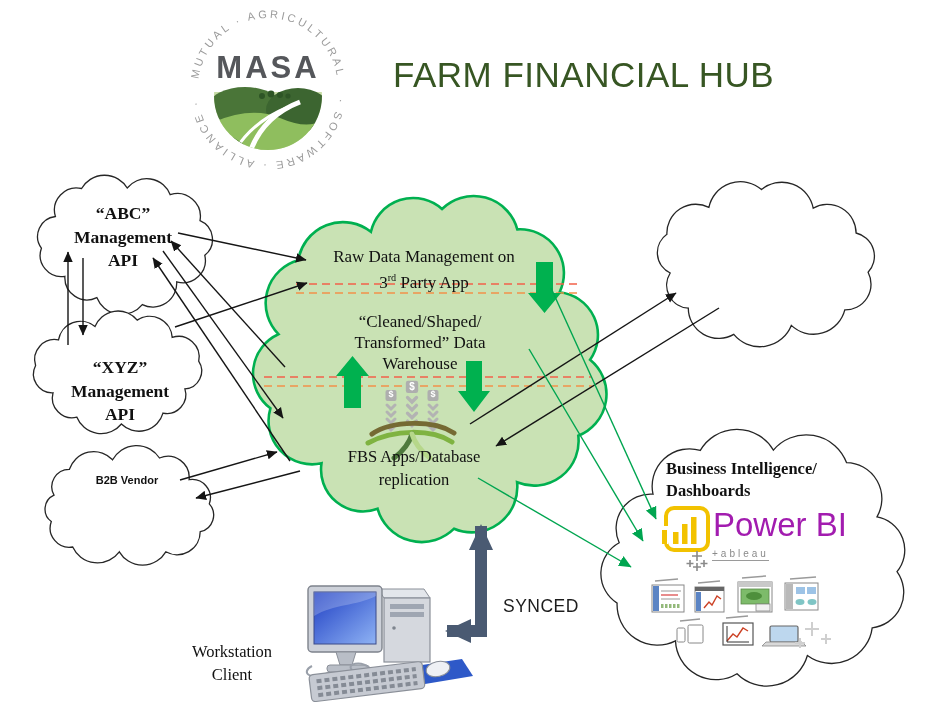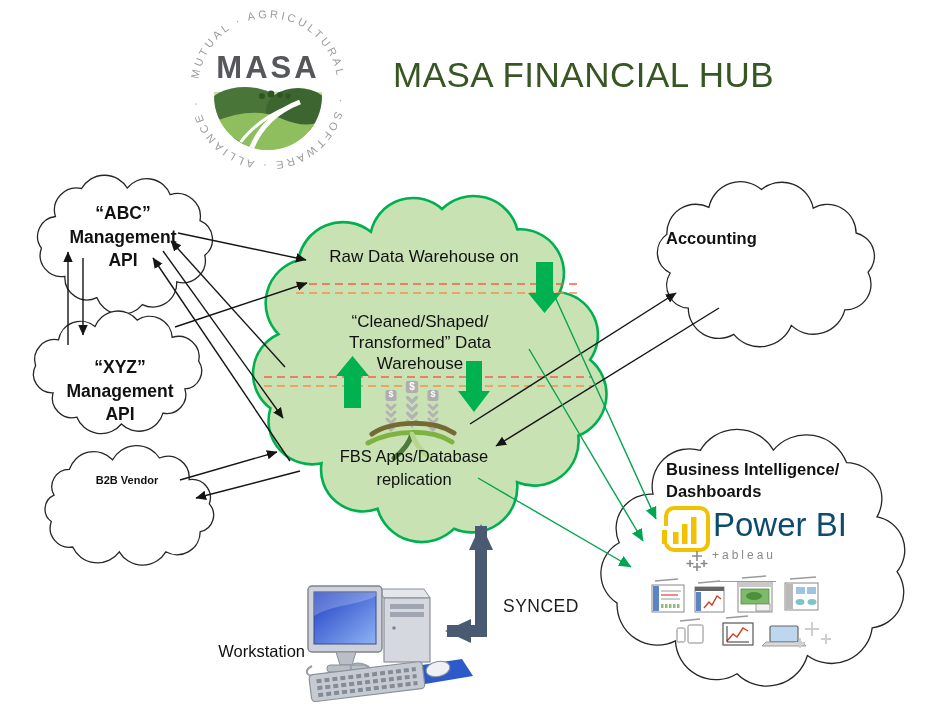--- a/index.html
+++ b/index.html
@@ -2,34 +2,34 @@
 <html><head>
 <meta charset="utf-8">
 <style>
   html,body{margin:0;padding:0;background:#fff;}
   #stage{position:relative;width:934px;height:709px;background:#fff;overflow:hidden;
          font-family:"Liberation Sans","DejaVu Sans",sans-serif;}
   #diagram-svg{position:absolute;left:0;top:0;z-index:1;}
   .lbl{position:absolute;z-index:2;color:#111;}
   .ctr{text-align:center;}
   .bold{font-weight:bold;}
-  .line{display:block;}
+  .line{display:block;font-family:Liberation Serif, serif;}
   #title{left:393px;top:55px;font-size:35px;color:#375623;letter-spacing:.5px;white-space:nowrap;}
   #abc-label{left:30px;top:202px;width:186px;font-size:17.5px;line-height:23.5px;}
   #xyz-label{left:27px;top:356px;width:186px;font-size:17.5px;line-height:23.5px;}
   #b2b-label{left:42px;top:474px;width:170px;font-size:11px;}
   #acct-label{left:666px;top:226px;width:210px;font-size:16.5px;line-height:24px;}
   #bi-label{left:666px;top:458px;width:250px;font-size:16.5px;line-height:22px;}
   #hub-raw{left:294px;top:246px;width:260px;font-size:17px;line-height:21px;}
   #hub-wh{left:290px;top:311px;width:260px;font-size:17px;line-height:21px;}
   #hub-fbs{left:284px;top:445px;width:260px;font-size:16.5px;line-height:23px;}
-  #powerbi-text{left:713px;top:506px;font-size:33px;color:#0c4a6e;white-space:nowrap;}
-  #tableau-text{left:712px;top:548px;font-size:12px;color:#8a8a8a;letter-spacing:3px;
-                border-bottom:1px solid #9a9a9a;padding-bottom:19px;}
-  #ws-label{left:159px;top:640px;width:146px;font-size:16.5px;line-height:23px;text-align:right;}
+  #powerbi-text{left:713px;top:506px;font-size:33px;color:#a21caf;white-space:nowrap;}
+  #tableau-text{left:712px;top:548px;font-size:10px;color:#8a8a8a;letter-spacing:3px;
+                border-bottom:1px solid #9a9a9a;padding-bottom:1px;}
+  #ws-label{left:159px;top:640px;width:146px;font-size:16.5px;line-height:23px;}
   #synced{left:503px;top:596px;font-size:17.5px;color:#1c1c1c;letter-spacing:.5px;}
   sup.sup{font-size:60%;vertical-align:super;}
 </style>
 </head>
 <body>
 
 <div id="stage">
 
 <svg id="diagram-svg" width="934" height="709" viewBox="0 0 934 709">
   <defs>
@@ -230,62 +230,63 @@
     <text x="268" y="78" text-anchor="middle" font-size="31" font-weight="bold" fill="#55575B" letter-spacing="3">MASA</text>
     <text font-size="11" fill="#9b9b9b" letter-spacing="2">
       <textPath href="#ringTop" startOffset="4%" textLength="200" lengthAdjust="spacing">MUTUAL · AGRICULTURAL</textPath>
     </text>
     <text font-size="11" fill="#9b9b9b" letter-spacing="2">
       <textPath href="#ringBottom" startOffset="3%" textLength="205" lengthAdjust="spacing">· SOFTWARE · ALLIANCE ·</textPath>
     </text>
   </g>
 </svg>
 
-<div class="lbl" id="title">MASA FINANCIAL HUB</div>
+<div class="lbl" id="title">FARM FINANCIAL HUB</div>
 
 <div class="lbl ctr bold" id="abc-label">
   <span class="line">“ABC”</span>
   <span class="line">Management</span>
   <span class="line">API</span>
 </div>
 
 <div class="lbl ctr bold" id="xyz-label">
   <span class="line">“XYZ”</span>
   <span class="line">Management</span>
   <span class="line">API</span>
 </div>
 
 <div class="lbl ctr bold" id="b2b-label">B2B Vendor</div>
 
 <div class="lbl bold" id="acct-label">
-  <span class="line">Accounting</span>
 </div>
 
 <div class="lbl bold" id="bi-label">
   <span class="line">Business Intelligence/</span>
   <span class="line">Dashboards</span>
 </div>
 
 <div class="lbl ctr" id="hub-raw">
-  <span class="line">Raw Data Warehouse on</span>
+  <span class="line">Raw Data Management on</span>
+  <span class="line"><span>3</span><sup class="sup">rd</sup><span> Party App</span></span>
 </div>
 
 <div class="lbl ctr" id="hub-wh">
   <span class="line">“Cleaned/Shaped/</span>
   <span class="line">Transformed” Data</span>
   <span class="line">Warehouse</span>
 </div>
 
 <div class="lbl ctr" id="hub-fbs">
   <span class="line">FBS Apps/Database</span>
   <span class="line">replication</span>
 </div>
 
 <div class="lbl" id="powerbi-text">Power BI</div>
 <div class="lbl" id="tableau-text">+ableau</div>
 
 <div class="lbl ctr" id="ws-label">
   <span class="line">Workstation</span>
+  <span class="line">Client</span>
 </div>
 
 <div class="lbl" id="synced">SYNCED</div>
 
 </div>
 
 </body></html>

